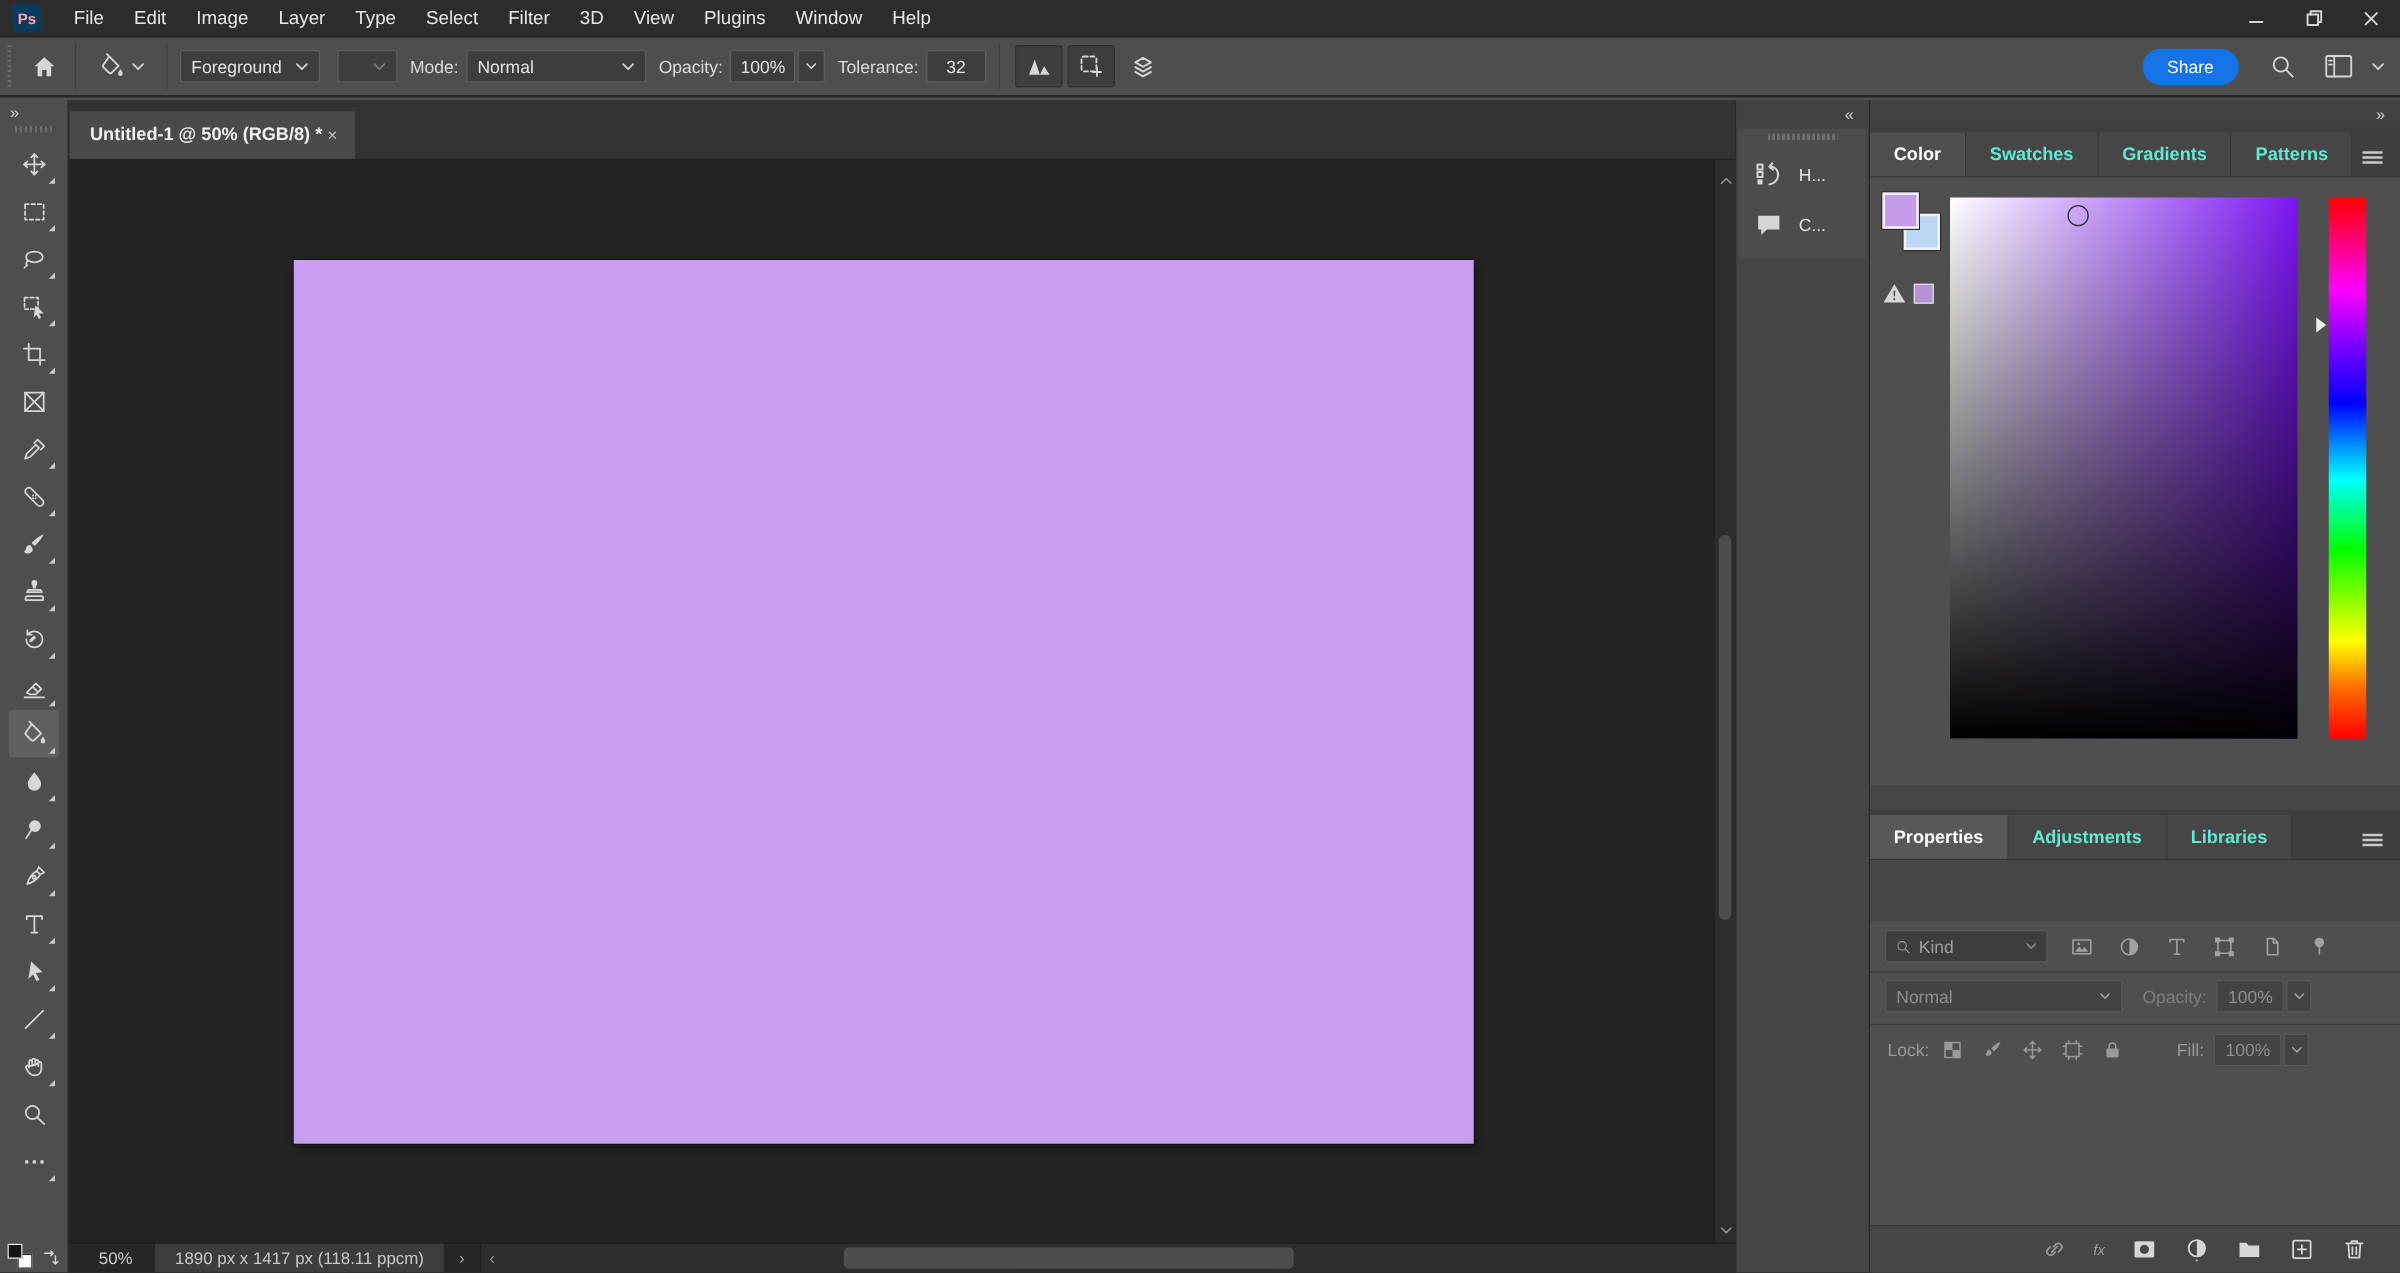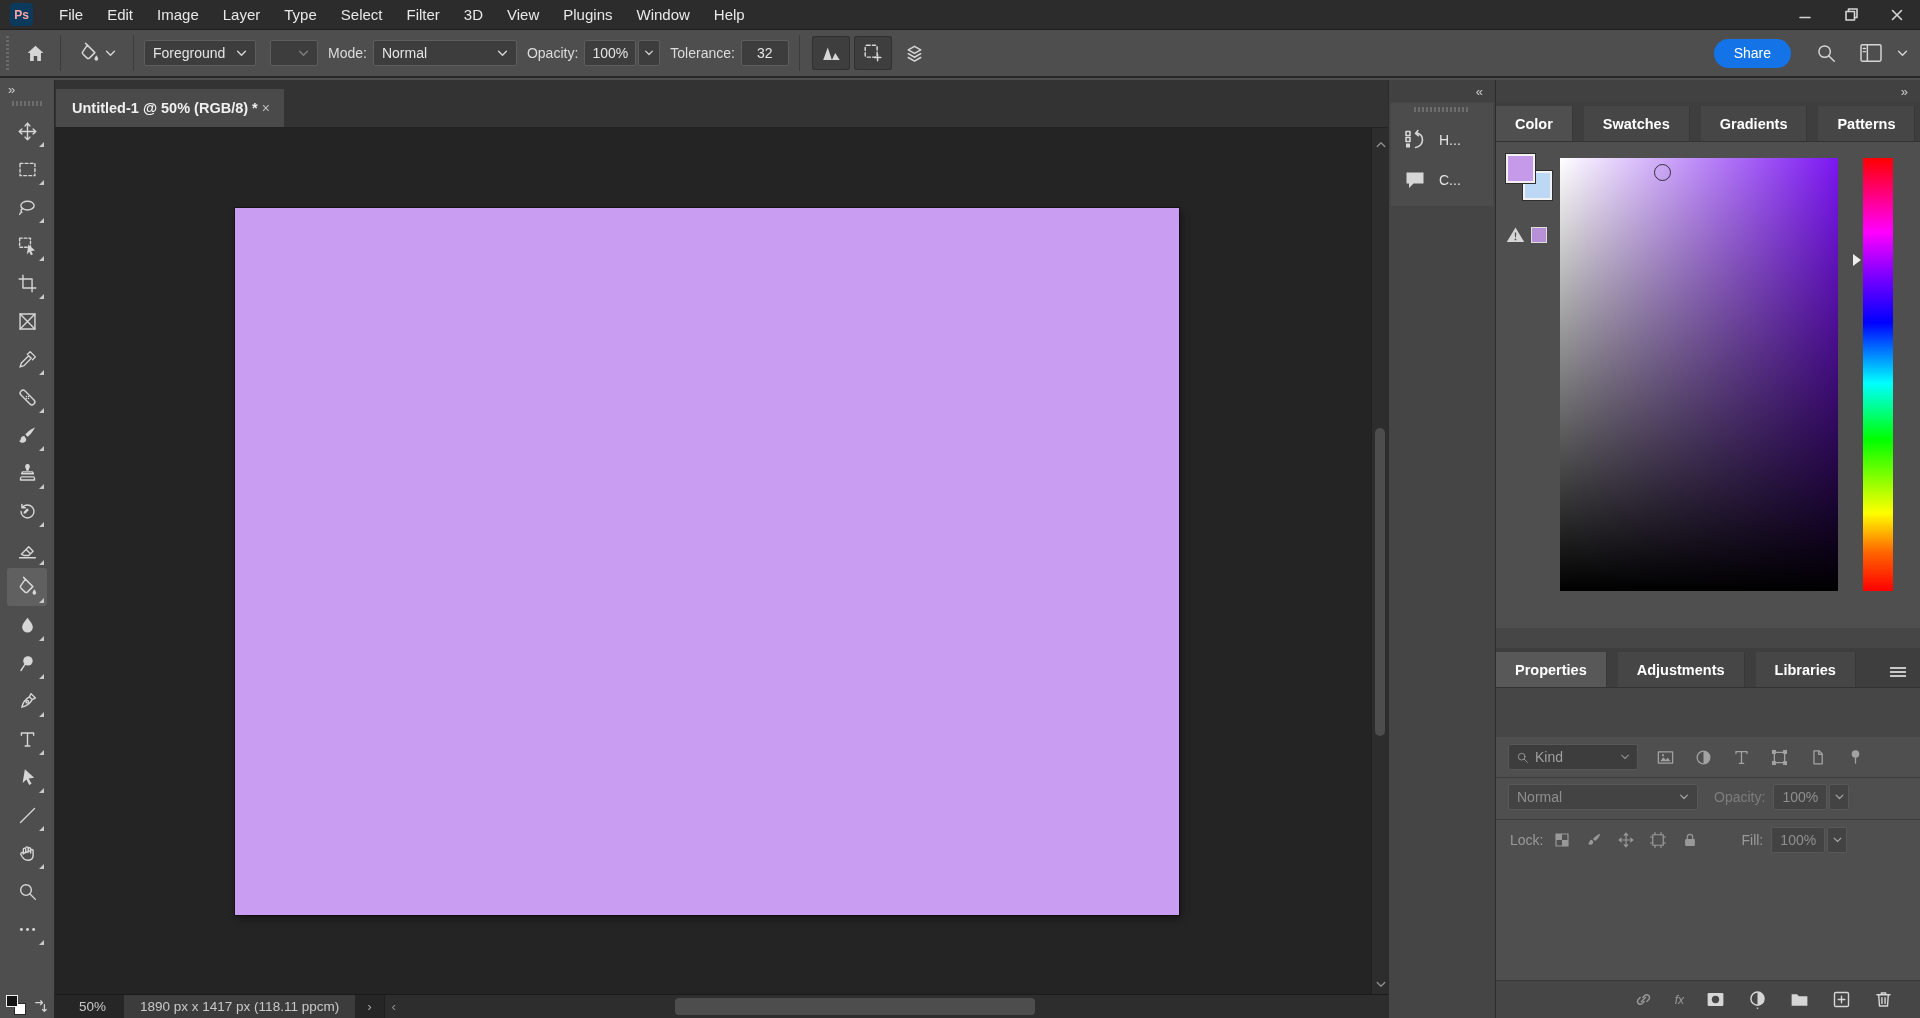--- a/index.html
+++ b/index.html
@@ -83,22 +83,22 @@
   
   .dock-collapsed { width:108px; background:#454545; border-left:1px solid #2b2b2b; border-right:1px solid #2b2b2b; display:flex; flex-direction:column; }
   .dock-header { height:22px; display:flex; align-items:center; justify-content:flex-end; padding:0 12px; color:#cfcfcf; font-size:13px; background:#414141; }
   .cd-panel { background:#4c4c4c; margin:1px 2px; padding-bottom:6px; }
   .cd-grip { width:56px; height:5px; margin:4px auto 8px auto;
     background:repeating-linear-gradient(to right,#6d6d6d 0 2px,transparent 2px 4px); }
   .cd-item { display:flex; align-items:center; gap:12px; padding:8px 0 8px 12px; color:#e3e3e3; font-size:14px; }
 
   
   .dock { width:424px; background:#464646; position:relative; }
-  .tabstrip { position:absolute; left:0; right:0; height:40px; background:#3e3e3e; display:flex; align-items:flex-end; border-bottom:1px solid #333;gap:11px; }
-  .ptab { height:35px; display:flex; align-items:center; padding:0 19px; font-size:14.5px; font-weight:bold; color:#ffffff; background:#464646; border-right:1px solid #383838; }
+  .tabstrip { position:absolute; left:0; right:0; height:40px; background:#3e3e3e; display:flex; align-items:flex-end; border-bottom:1px solid #333; }
+  .ptab { height:35px; display:flex; align-items:center; padding:0 19px; font-size:14.5px; font-weight:bold; color:#5eead4; background:#464646; border-right:1px solid #383838; }
   .ptab.active { background:#4f4f4f; color:#ffffff; }
   .strip-menu { margin-left:auto; padding:0 14px 10px 0; }
   .hamb { width:16px; height:10px; border-top:2px solid #c9c9c9; border-bottom:2px solid #c9c9c9; background:linear-gradient(#c9c9c9,#c9c9c9) center/100% 2px no-repeat; }
 
   .panel-body { position:absolute; left:0; right:0; background:#4f4f4f; }
 
   
   .swatch-pair { position:absolute; left:10px; top:12px; width:50px; height:50px; }
   .swA { position:absolute; width:29px; height:29px; border:2px solid #f2f2f2; box-shadow:0 0 0 1px #2e2e2e; }
   .swA.back { left:17px; top:17px; }

